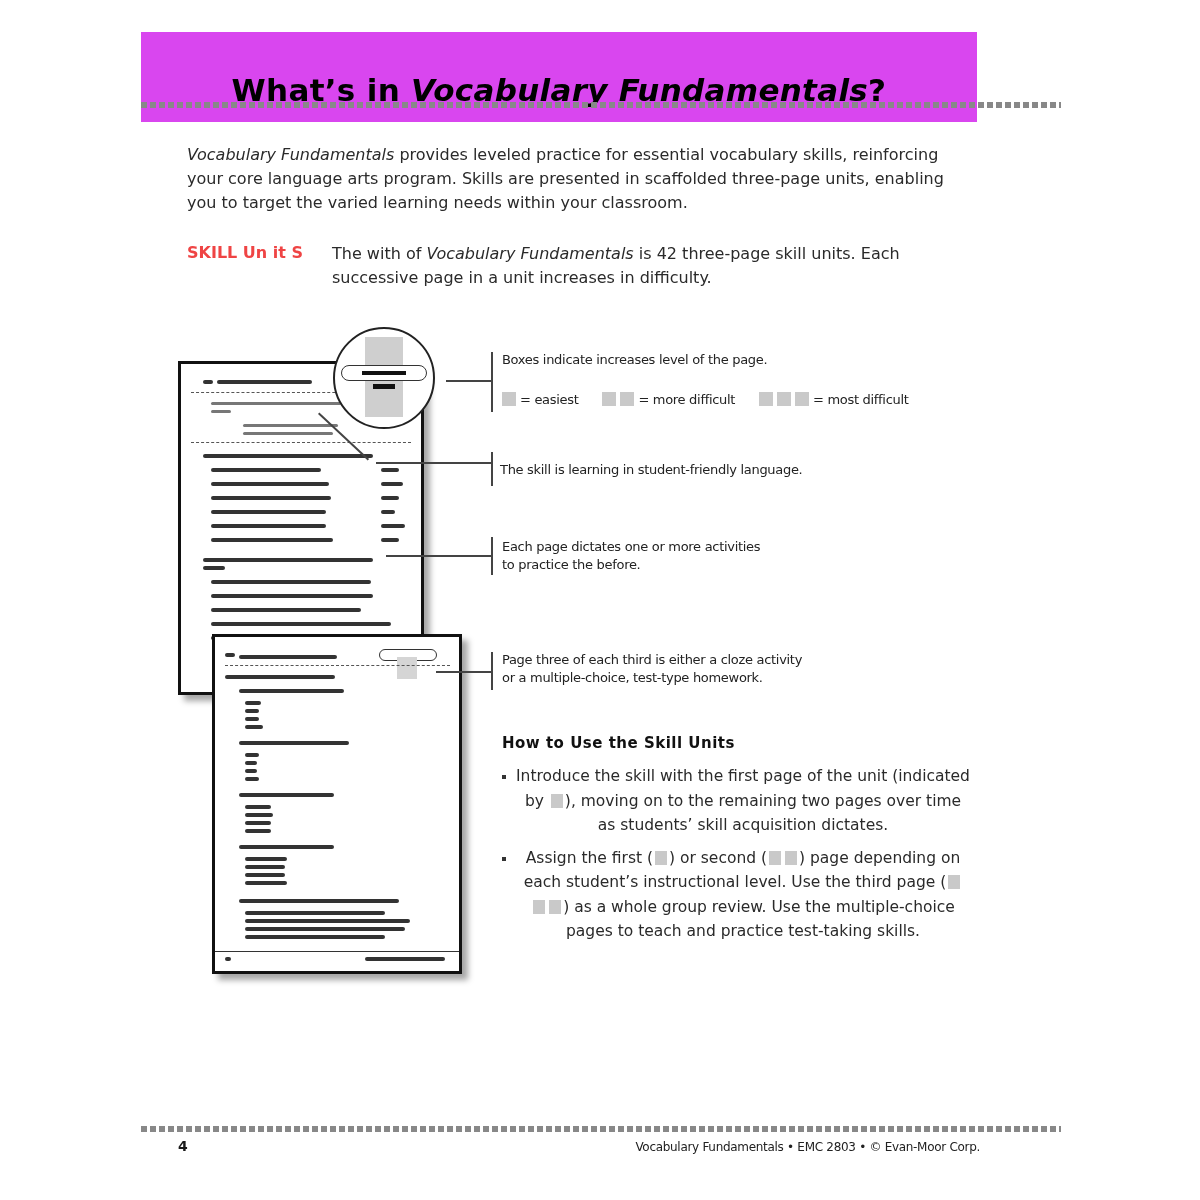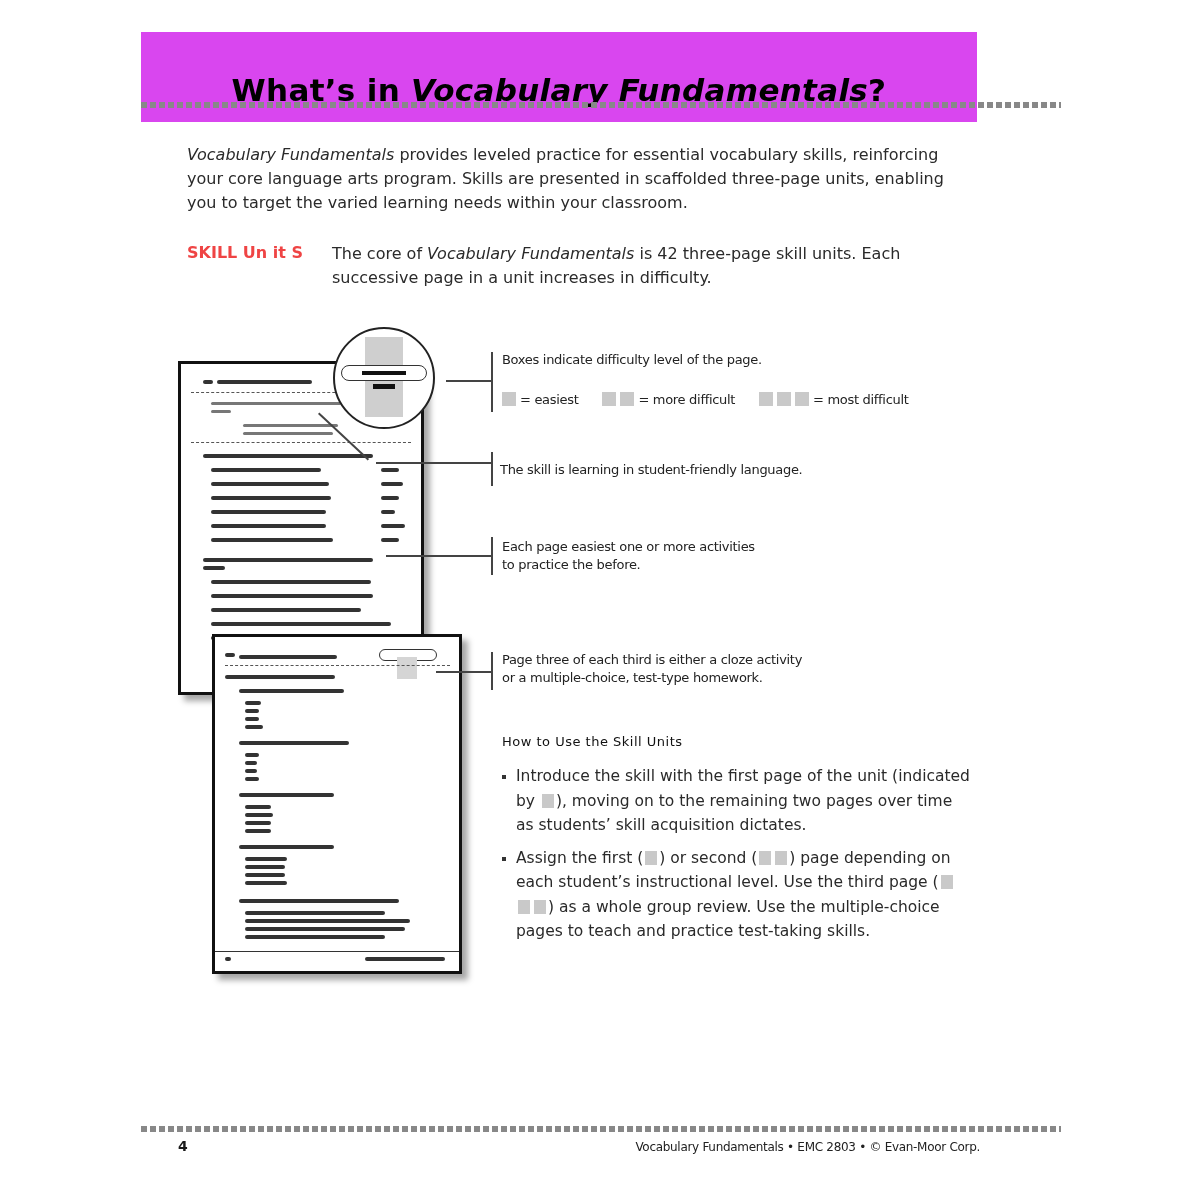--- a/index.html
+++ b/index.html
@@ -26,23 +26,23 @@
   .mag-pill span { position:absolute; left:20px; top:5px; width:44px; height:4px; background:#111; }
   .mag-label { position:absolute; left:38px; top:55px; width:22px; height:5px; background:#111; }
 
   .connector { position:absolute; background:#444; }
   .bracket { position:absolute; width:2px; background:#444; }
 
   .callout { position:absolute; font-family:"DejaVu Sans", sans-serif; font-size:13px; line-height:18px; color:#222; letter-spacing:-0.3px; }
   .gbox { display:inline-block; width:14px; height:14px; background:#c9c9c9; vertical-align:-2px; margin-right:4px; }
   .legend-item { display:inline-block; margin-right:20px; }
 
-  .howto-title { position:absolute; left:502px; top:734px; font-family:"DejaVu Sans", sans-serif; font-weight:normal; font-size:13px; color:#111; letter-spacing:0.5px; }
+  .howto-title { position:absolute; left:502px; top:734px; font-family:"DejaVu Sans", sans-serif; font-weight:bold; font-size:15px; color:#111; letter-spacing:0.5px; }
   .howto-list { position:absolute; left:500px; top:764px; width:470px; margin:0; padding:0; list-style:none; font-family:"DejaVu Sans", sans-serif; font-size:15.5px; line-height:24.5px; color:#2a2a2a; }
-  .howto-list li { position:relative; padding-left:16px; margin-bottom:8px; }
+  .howto-list li { position:relative; padding-left:16px; margin-bottom:8px;text-align:center; }
   .howto-list li::before { content:""; position:absolute; left:2px; top:11px; width:4px; height:4px; background:#333; }
   .ibox { display:inline-block; width:12px; height:14px; background:#c9c9c9; vertical-align:-2px; margin:0 2px; }
 
   .footer-page { position:absolute; left:178px; top:1138px; font-family:"DejaVu Sans", sans-serif; font-weight:bold; font-size:14px; }
   .footer-credit { position:absolute; right:220px; top:1140px; font-family:"DejaVu Sans", sans-serif; font-size:12px; color:#222; letter-spacing:-0.3px; }
 </style>
 </head>
 <body>
 
 <div class="header-band">
@@ -51,21 +51,21 @@
   </div>
 </div>
 <div class="dots" style="top:102px;"></div>
 
 <div class="intro">
   <i>Vocabulary Fundamentals</i><span> provides leveled practice for essential vocabulary skills, reinforcing your core language arts program. Skills are presented in scaffolded three-page units, enabling you to target the varied learning needs within your classroom.</span>
 </div>
 
 <div class="skill-head">SKILL Un it S</div>
 <div class="skill-text">
-  <span>The core of </span><i>Vocabulary Fundamentals</i><span> is 42 three-page skill units. Each successive page in a unit increases in difficulty.</span>
+  <span>The with of </span><i>Vocabulary Fundamentals</i><span> is 42 three-page skill units. Each successive page in a unit increases in difficulty.</span>
 </div>
 
 <div class="thumb" style="left:178px; top:361px; width:240px; height:328px;">
   <div class="tline" style="left:22px; top:16px; width:10px;"></div>
   <div class="tline" style="left:36px; top:16px; width:95px;"></div>
   <div class="tdash" style="left:10px; top:28px; width:220px;"></div>
   <div class="tline light" style="left:30px; top:38px; width:130px;"></div>
   <div class="tline light" style="left:30px; top:46px; width:20px;"></div>
   <div class="tline light" style="left:62px; top:60px; width:95px;"></div>
   <div class="tline light" style="left:62px; top:68px; width:90px;"></div>
@@ -143,29 +143,29 @@
 <div class="connector" style="left:376px; top:462px; width:115px; height:2px;"></div>
 <div class="connector" style="left:318px; top:414px; width:2px; height:68px; transform:rotate(-47deg); transform-origin:top left;"></div>
 <div class="bracket" style="left:491px; top:452px; height:34px;"></div>
 
 <div class="connector" style="left:386px; top:555px; width:105px; height:2px;"></div>
 <div class="bracket" style="left:491px; top:537px; height:38px;"></div>
 
 <div class="connector" style="left:436px; top:671px; width:55px; height:2px;"></div>
 <div class="bracket" style="left:491px; top:652px; height:38px;"></div>
 
-<div class="callout" style="left:502px; top:351px;">Boxes indicate difficulty level of the page.</div>
+<div class="callout" style="left:502px; top:351px;">Boxes indicate increases level of the page.</div>
 <div class="callout" style="left:502px; top:391px; white-space:nowrap;">
   <span class="legend-item"><span class="gbox"></span><span>= easiest</span></span>
   <span class="legend-item"><span class="gbox"></span><span class="gbox"></span><span>= more difficult</span></span>
   <span class="legend-item"><span class="gbox"></span><span class="gbox"></span><span class="gbox"></span><span>= most difficult</span></span>
 </div>
 <div class="callout" style="left:500px; top:461px;">The skill is learning in student-friendly language.</div>
 <div class="callout" style="left:502px; top:538px;">
-  <div>Each page easiest one or more activities</div>
+  <div>Each page dictates one or more activities</div>
   <div>to practice the before.</div>
 </div>
 <div class="callout" style="left:502px; top:651px;">
   <div>Page three of each third is either a cloze activity</div>
   <div>or a multiple-choice, test-type homework.</div>
 </div>
 
 <div class="howto-title">How to Use the Skill Units</div>
 <ul class="howto-list">
   <li><span>Introduce the skill with the first page of the unit (indicated by </span><span class="ibox"></span><span>), moving on to the remaining two pages over time as students’ skill acquisition dictates.</span></li>

